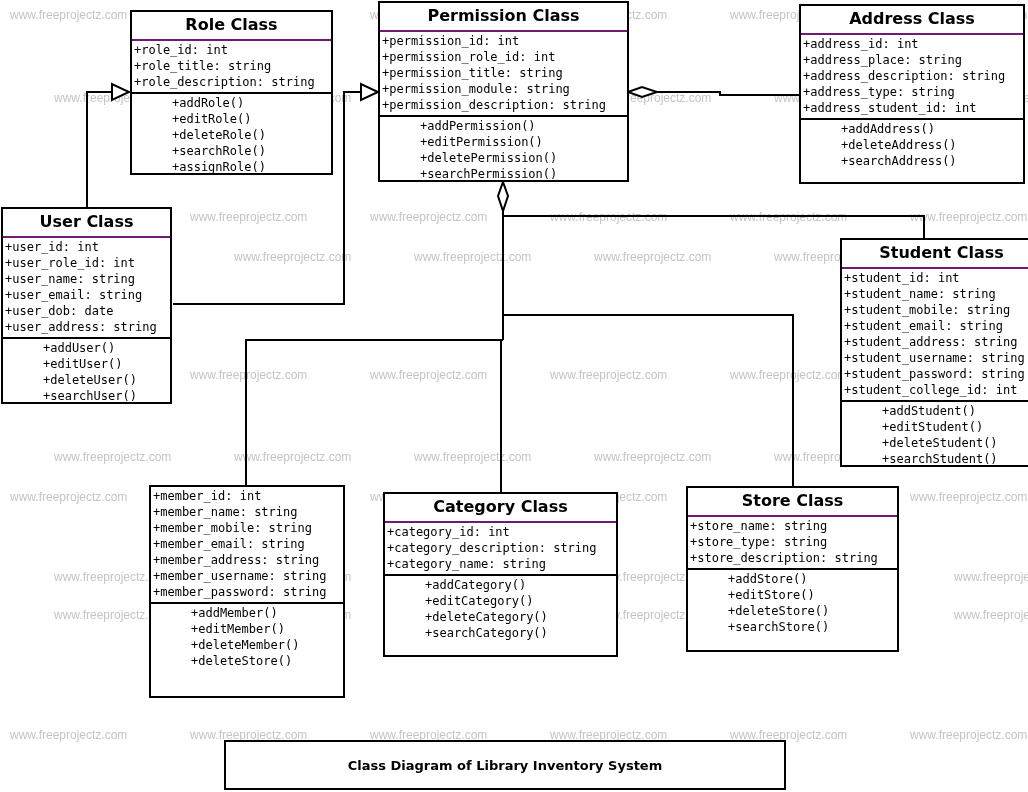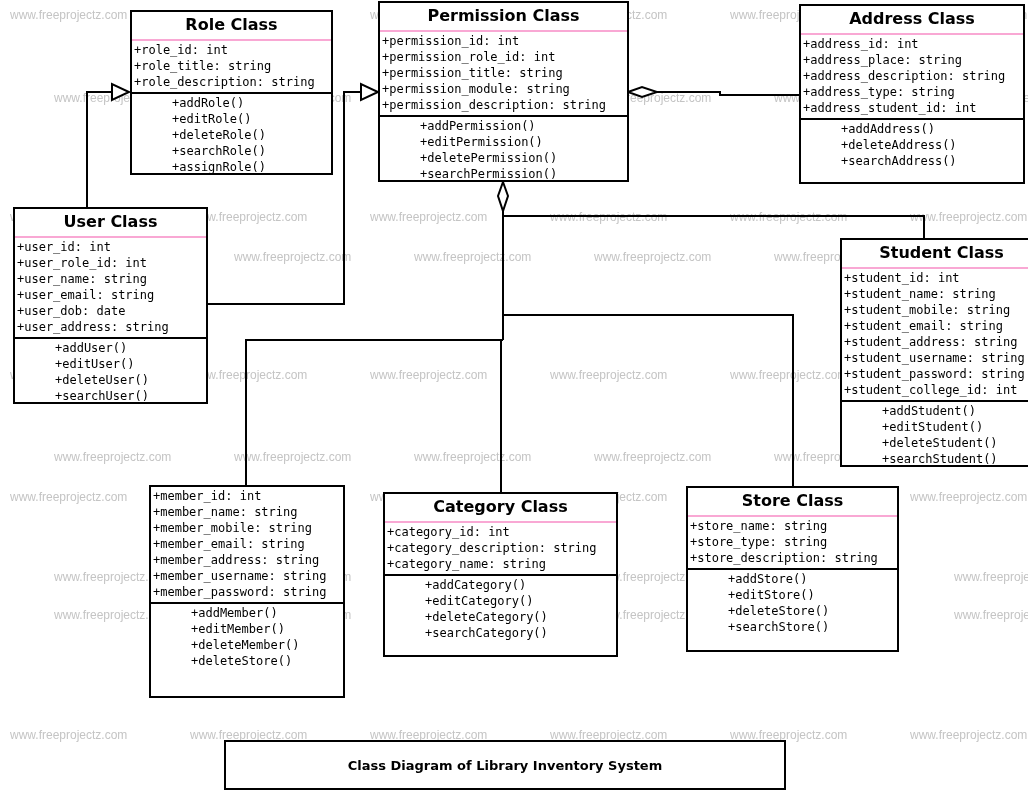--- a/index.html
+++ b/index.html
@@ -1,20 +1,20 @@
 <!DOCTYPE html>
 <html><head>
 <meta charset="utf-8">
 <style>
   html, body { margin:0; padding:0; background:#ffffff; }
   body { width:1028px; height:792px; position:relative; overflow:hidden; font-family:"DejaVu Sans", sans-serif; }
   .wm { position:absolute; font-family:"Liberation Sans", sans-serif; font-size:12px; color:#c4c4c4; white-space:nowrap; z-index:0; }
   svg.links { position:absolute; left:0; top:0; z-index:1; }
   .cls { position:absolute; background:#fff; border:2px solid #000; box-sizing:border-box; z-index:2; }
-  .cls .title { font-family:"DejaVu Sans", sans-serif; font-weight:bold; font-size:16px; text-align:center; border-bottom:2px solid #f9a8d4; height:27px; line-height:26px; }
+  .cls .title { font-family:"DejaVu Sans", sans-serif; font-weight:bold; font-size:16px; text-align:center; border-bottom:2px solid #701a75; height:27px; line-height:26px; }
   .cls .sec { padding:1px 0 2px 2px; }
   .cls .sec + .sec { border-top:2px solid #000;padding-left:40px; }
   .cls .row { font-family:"DejaVu Sans Mono", monospace; font-size:12px; line-height:16px; height:16px; white-space:nowrap; }
   .caption { position:absolute; left:224px; top:740px; width:562px; height:50px; border:2px solid #000; box-sizing:border-box; background:#fff; z-index:2; display:flex; align-items:center; justify-content:center; font-family:"DejaVu Sans", sans-serif; font-weight:bold; font-size:13px; }
 </style>
 </head>
 <body>
 
 <div id="wm-layer">
     <span class="wm" style="left: 10px; top: 8px;">www.freeprojectz.com</span>
@@ -146,21 +146,21 @@
     <div class="row">+address_type: string</div>
     <div class="row">+address_student_id: int</div>
   </div>
   <div class="sec">
     <div class="row">+addAddress()</div>
     <div class="row">+deleteAddress()</div>
     <div class="row">+searchAddress()</div>
   </div>
 </div>
 
-<div class="cls" style="left:13px;top:207px;width:195px;height:197px;">
+<div class="cls" style="left:1px;top:207px;width:171px;height:197px;">
   <div class="title">User Class</div>
   <div class="sec">
     <div class="row">+user_id: int</div>
     <div class="row">+user_role_id: int</div>
     <div class="row">+user_name: string</div>
     <div class="row">+user_email: string</div>
     <div class="row">+user_dob: date</div>
     <div class="row">+user_address: string</div>
   </div>
   <div class="sec">

